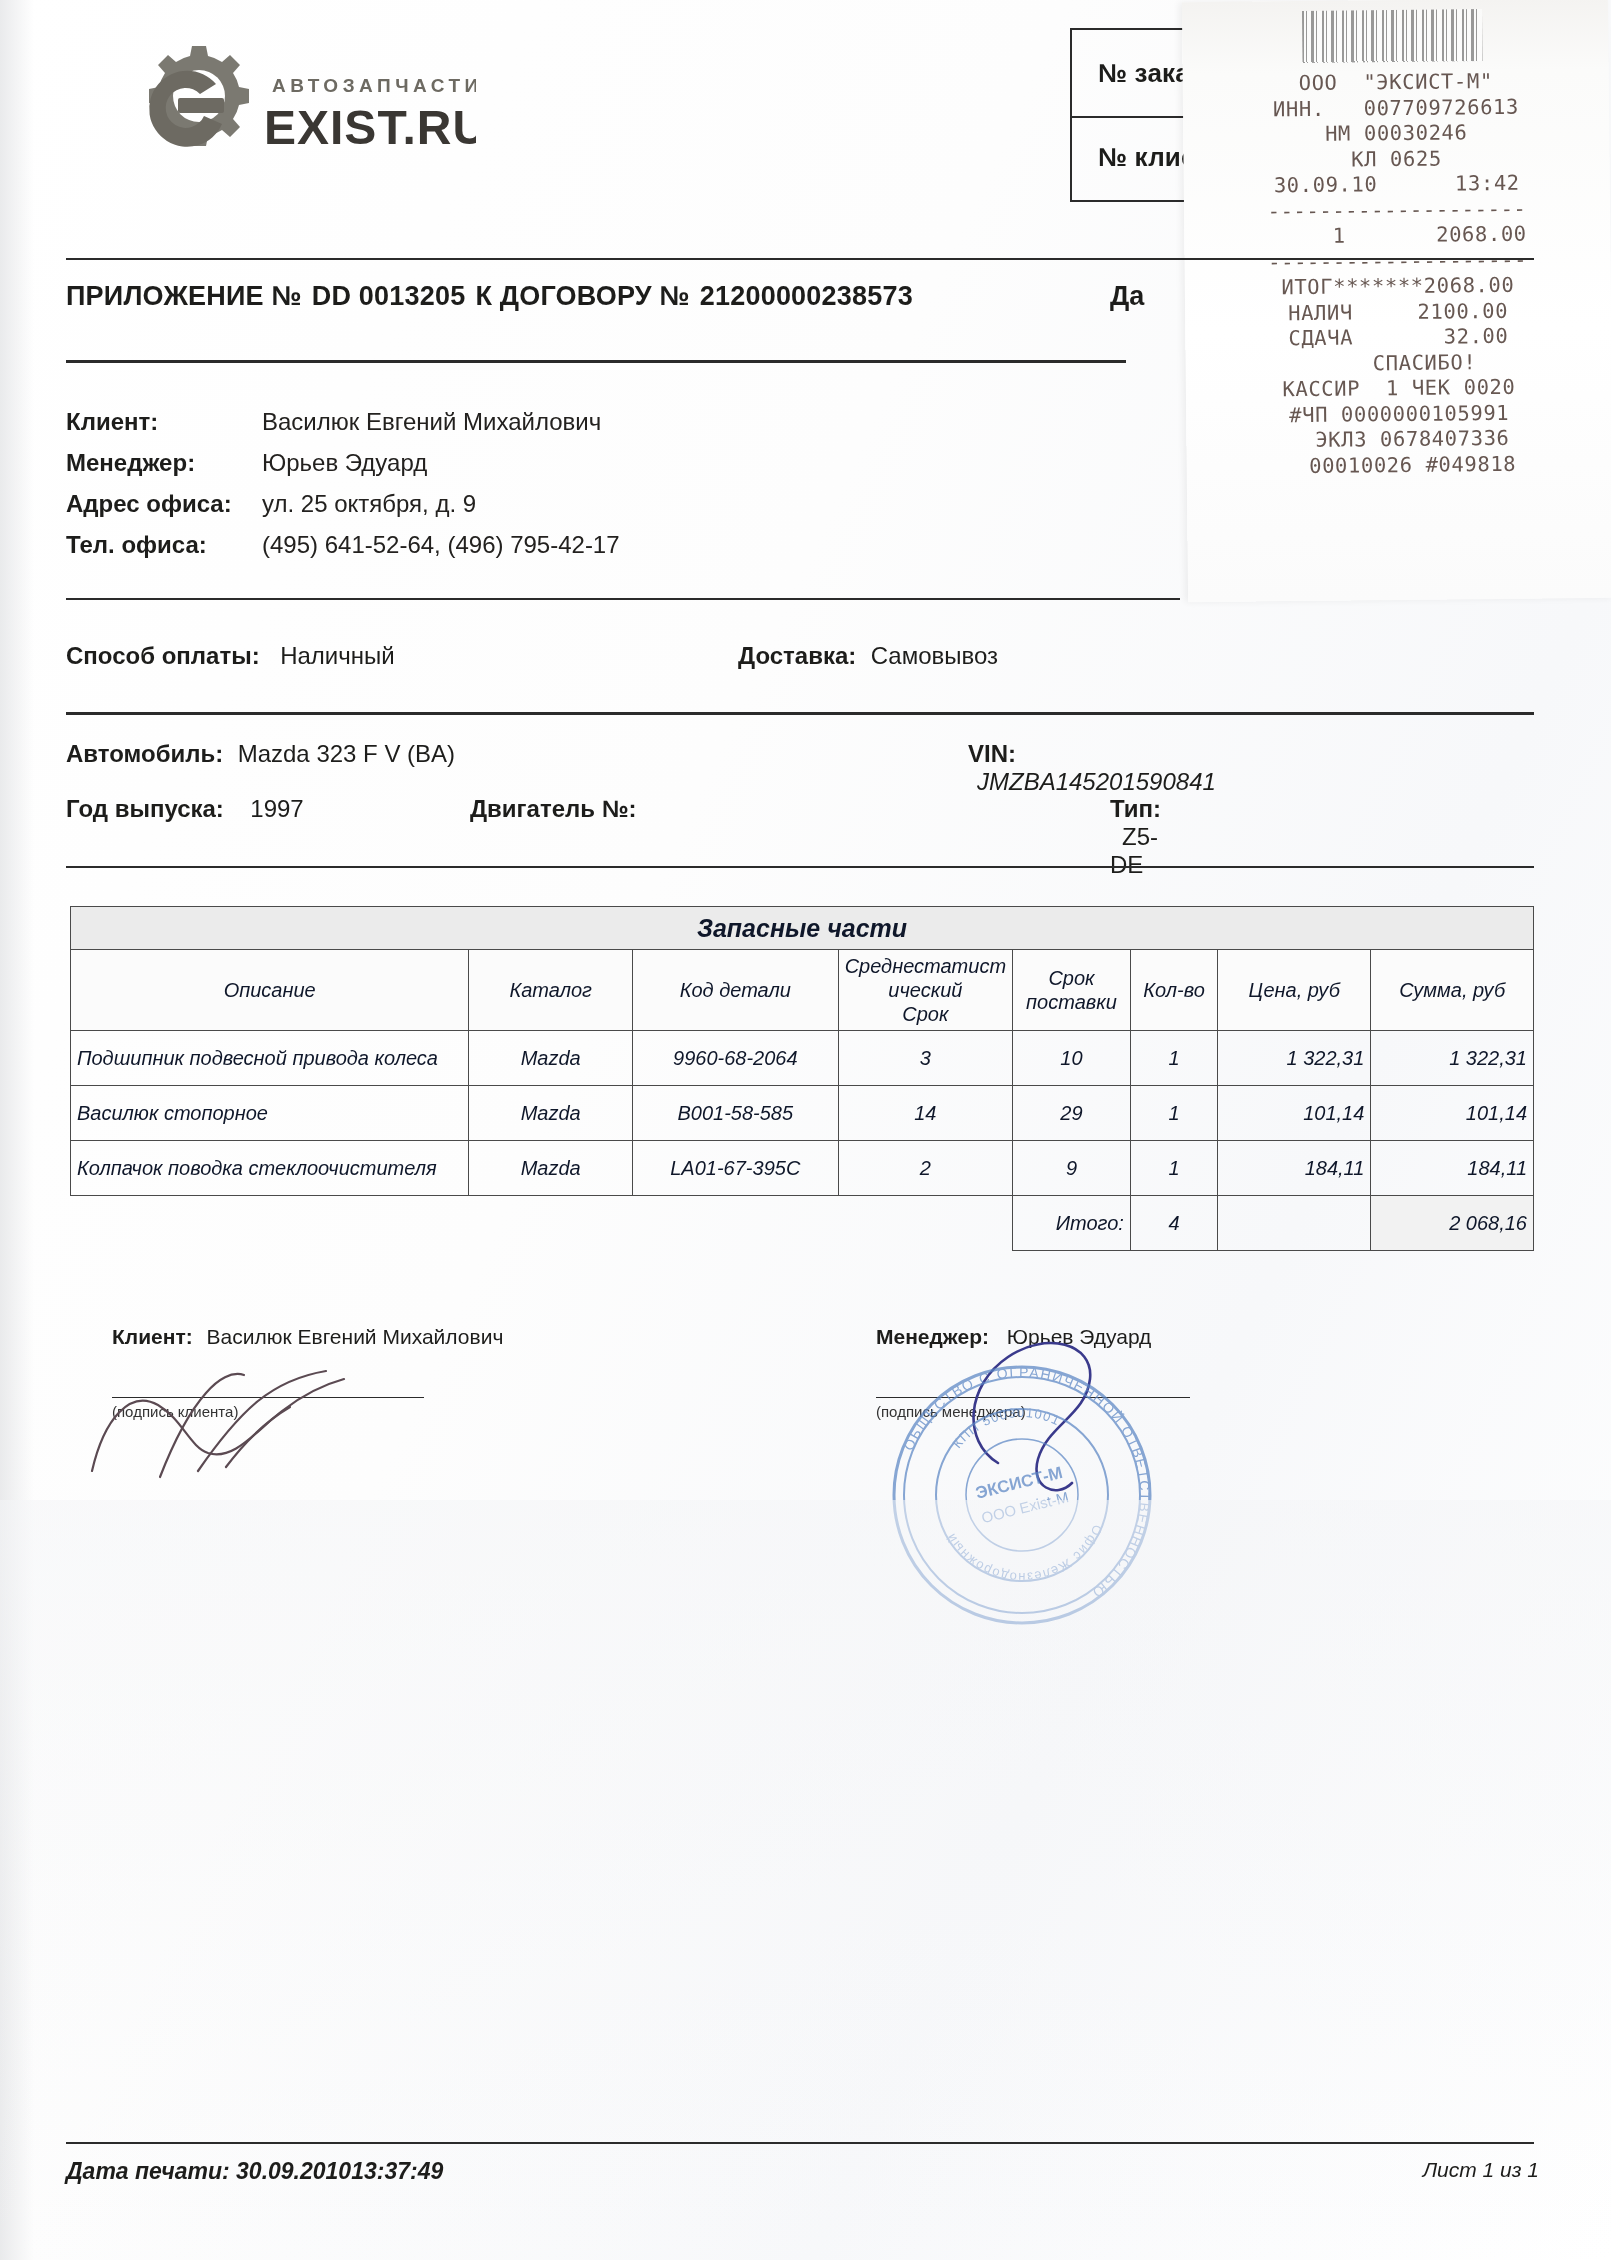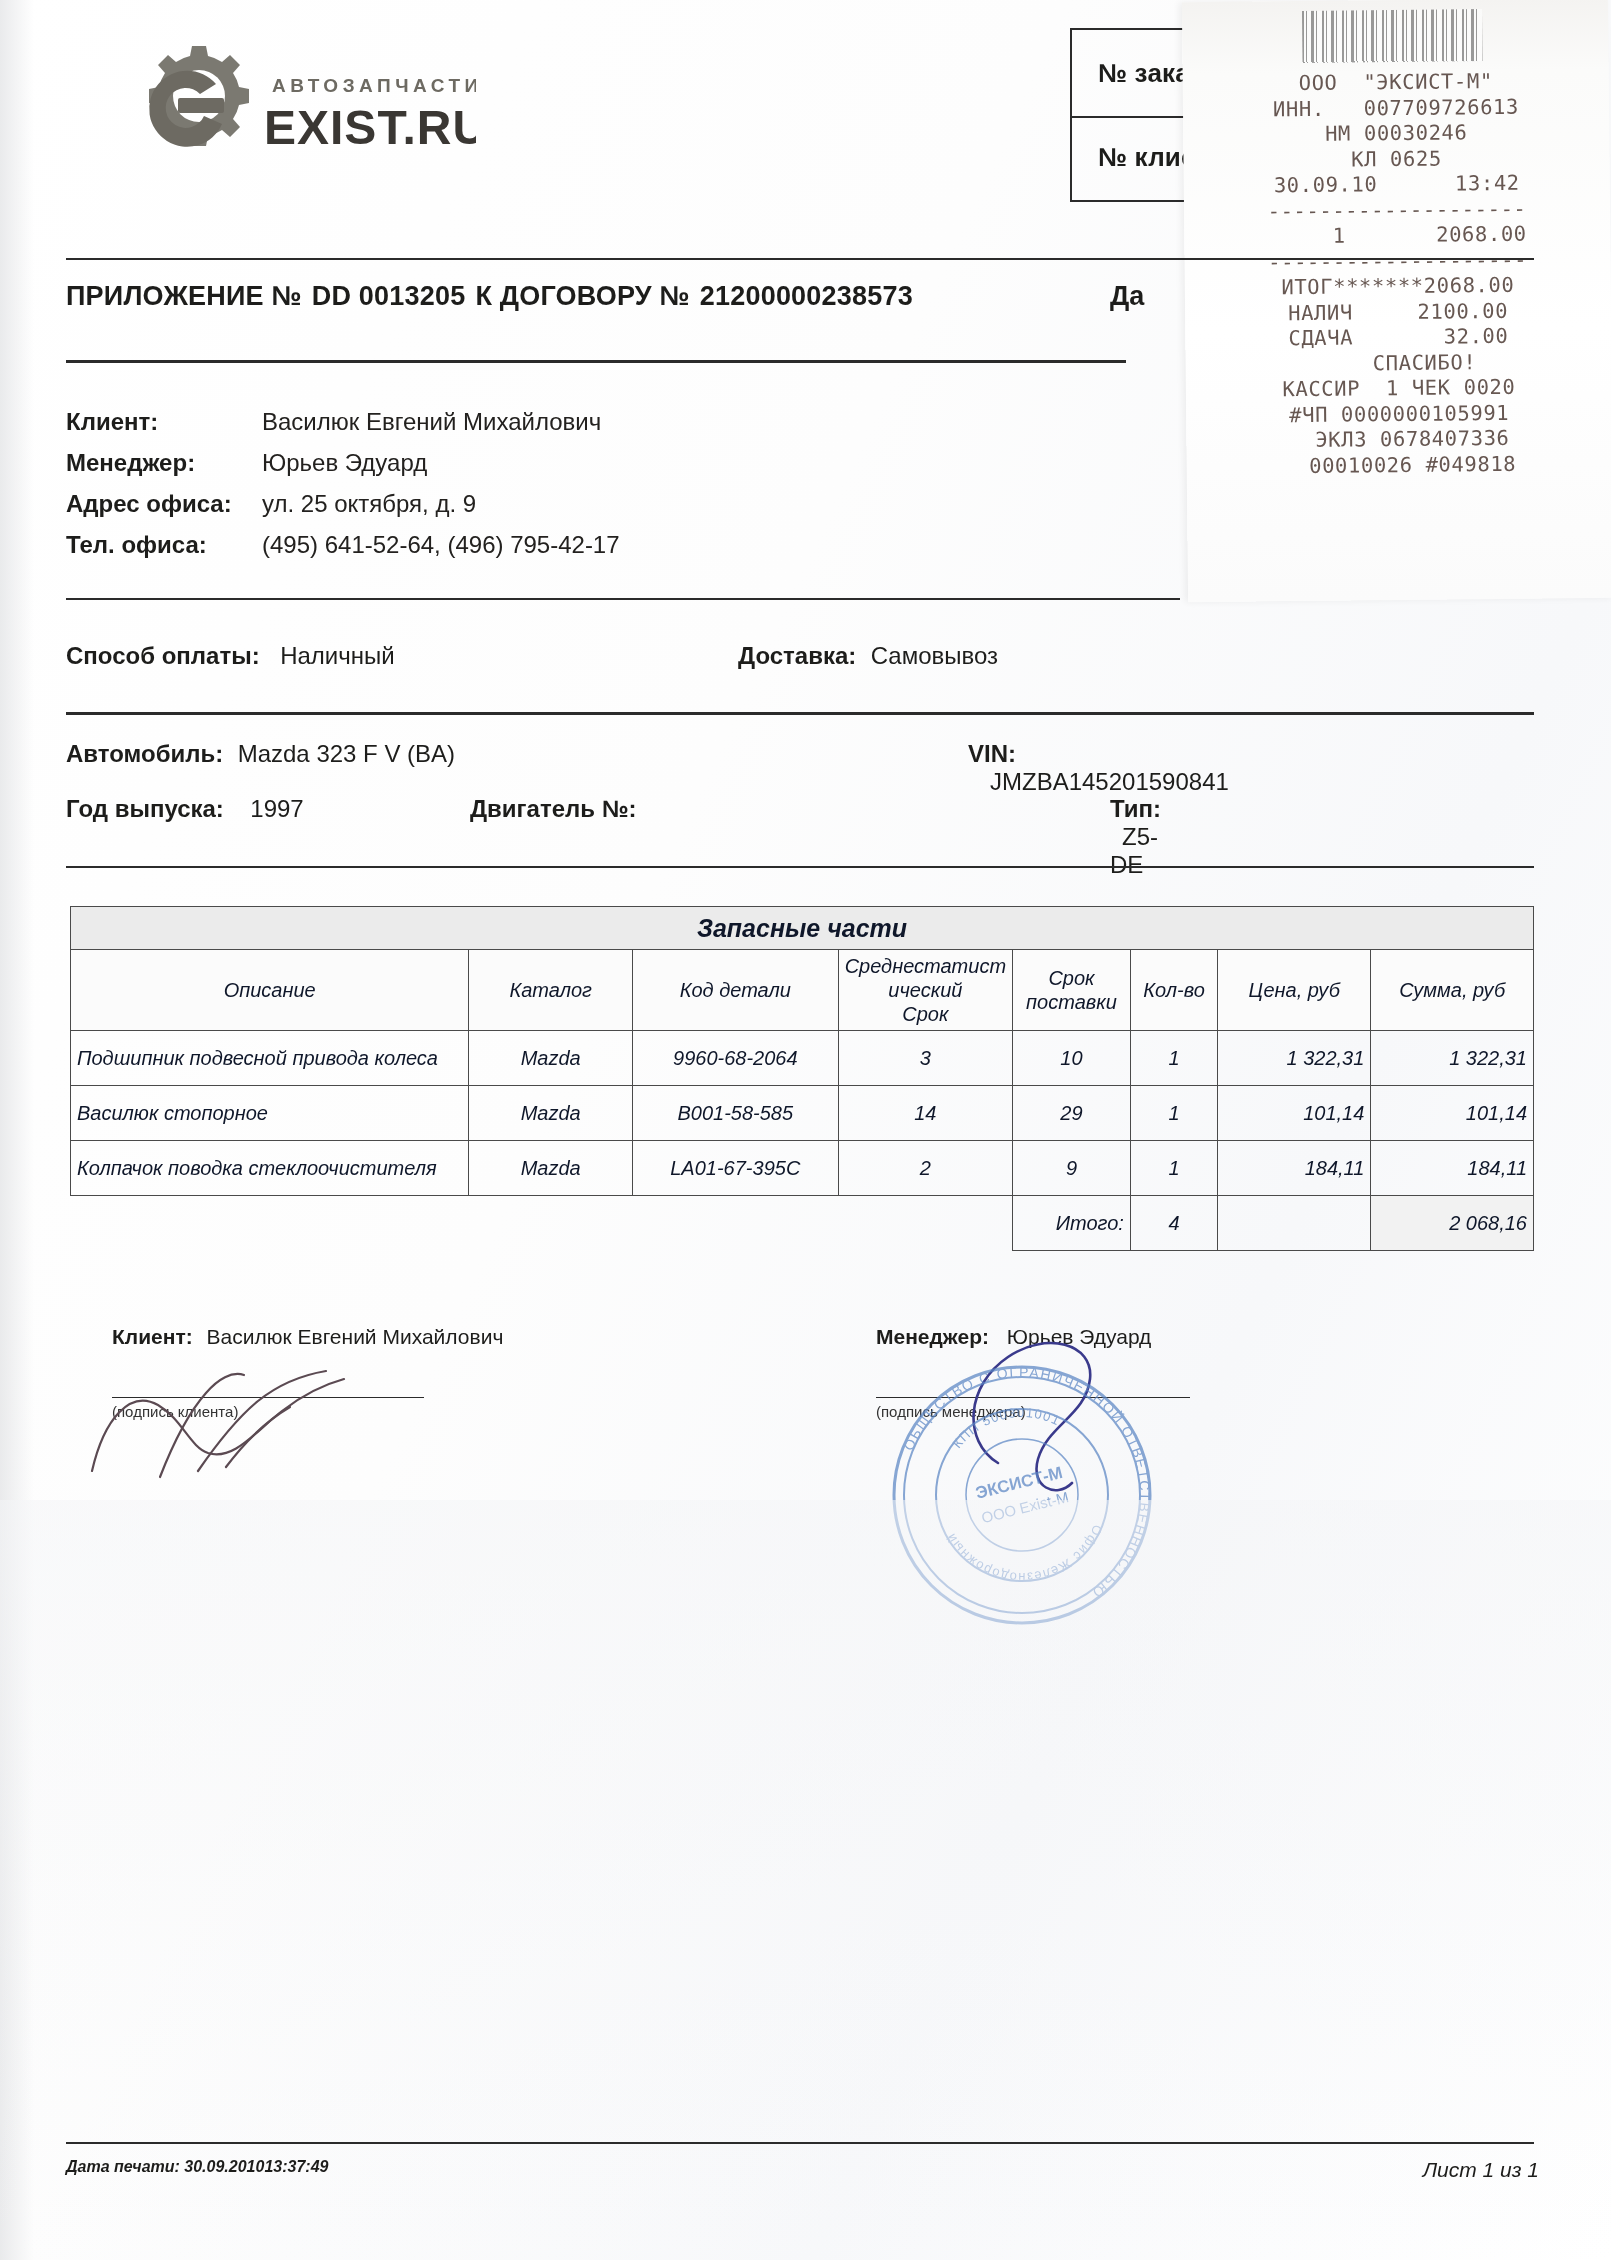--- a/index.html
+++ b/index.html
@@ -137,21 +137,21 @@
   .sig-svg{position:absolute;pointer-events:none;}
 
   
   .stamp{
     position:absolute;left:872px;top:1345px;width:300px;height:300px;
     pointer-events:none;opacity:.72;
   }
 
   
   .footrule{position:absolute;left:66px;top:2142px;width:1468px;height:2px;background:#2b2b2b;}
-  .footl{position:absolute;left:66px;top:2158px;font-size:16px;font-style:italic;font-weight:bold;}
+  .footl{position:absolute;left:66px;top:2158px;font-size:23px;font-style:italic;font-weight:bold;}
   .footr{position:absolute;right:72px;top:2158px;font-size:21px;font-style:italic;}
 
   
   .cast{
     position:absolute;left:0;top:1500px;width:1611px;height:760px;
     background:linear-gradient(180deg,rgba(244,245,247,.55),rgba(255,255,255,0));
     pointer-events:none;
   }
   .edge{
     position:absolute;left:0;top:0;width:34px;height:2260px;
@@ -256,21 +256,21 @@
   <div class="rule" style="left:66px;top:712px;width:1468px;height:3px;"></div>
 
   <div class="veh">
     <div class="line">
       <span class="c1">
         <span class="k">Автомобиль:</span>
         <span class="v" style="margin-left:10px;">Mazda 323 F V (BA)</span>
       </span>
       <span class="c3" style="left:902px;">
         <span class="k">VIN:</span>
-        <span class="v" style="margin-left:22px;">JMZBA145201590841</span>
+        <span class="v" style="margin-left:9px;font-style:italic;">JMZBA145201590841</span>
       </span>
     </div>
     <div class="line">
       <span class="c1">
         <span class="k">Год выпуска:</span>
         <span class="v" style="margin-left:22px;">1997</span>
       </span>
       <span class="c2" style="left:404px;">
         <span class="k">Двигатель №:</span>
         <span class="v" style="margin-left:10px;"></span>

